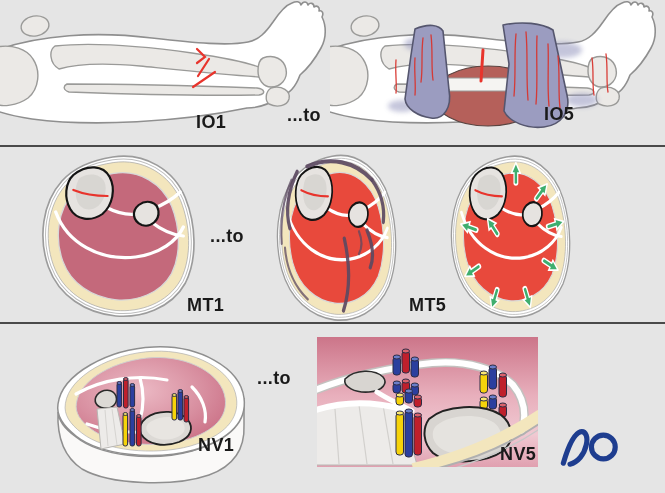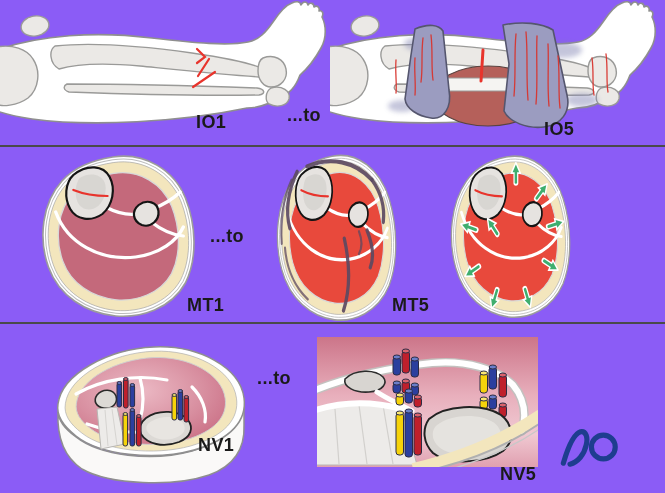--- a/index.html
+++ b/index.html
@@ -1,16 +1,16 @@
 <!DOCTYPE html>
 <html style="--muscle-rest: #c4697b; --muscle-injured: #e8493c; --fat: #f3e6bd; --bone: #ebe9e6; --fracture: #e8342c; --skin-flap: #9b9cc0; --wound-muscle: #b5605a; --hemorrhage: #5c4a62; --arrow-green: #3fae6e; --vessel-red: #bf202c; --vessel-blue: #2b3f9e; --nerve-yellow: #f6d30a; --muscle-pink-3d: #d98a9b; --logo-blue: #1e3d8f; --divider: #4a4a4a; --label-color: #1a1a1a;"><head>
 <meta charset="utf-8">
 <style>
   html,body{margin:0;padding:0;background:#fff;}
-  .page{position:relative;width:665px;height:493px;background:#8b5cf6;overflow:hidden;
+  .page{position:relative;width:665px;height:493px;background:#e5e5e5;overflow:hidden;
         font-family:"Liberation Sans",sans-serif;}
   .art{position:absolute;}
   .lbl{position:absolute;font-size:18px;font-weight:700;letter-spacing:.4px;
        color:var(--label-color,#1a1a1a);white-space:nowrap;}
   .divider{position:absolute;left:0;width:665px;height:2px;background:var(--divider,#4a4a4a);}
   .sr{position:absolute;width:1px;height:1px;overflow:hidden;clip:rect(0 0 0 0);}
   
   .skin{fill:#ffffff;stroke:#8f8f8f;stroke-width:1.6;stroke-linejoin:round;}
   .bone{fill:var(--bone,#ebe9e6);stroke:#9a9a98;stroke-width:1.4;}
   .frac{stroke:var(--fracture,#e8342c);fill:none;stroke-linecap:round;stroke-width:2.2;}
@@ -131,21 +131,21 @@
       <path class="streak" d="M 228,56 C 230,74 228,92 230,108"></path>
       <path class="streak" d="M 262,58 C 264,72 262,84 264,95"></path>
       <path class="streak" d="M 276,54 C 278,68 276,82 278,92"></path>
       <path class="streak" d="M 66,60 C 65,72 67,84 66,93"></path>
     </g>
     <path class="frac" style="stroke-width:3" d="M 153,50 L 151,81"></path>
   </svg>
 
   <span class="lbl" style="left:196px;top:112px">IO1</span>
   <span class="lbl" style="left:287px;top:105px">...to</span>
-  <span class="lbl" style="left:544px;top:119px">IO5</span>
+  <span class="lbl" style="left:544px;top:104px">IO5</span>
 
   <div class="divider" style="top:145px"></div>
 
   <svg class="art" style="left:36px;top:150px" width="166" height="170" viewBox="0 0 160 170" preserveAspectRatio="none">
     <use href="#xsec"></use>
   </svg>
 
   <svg class="art" style="left:272px;top:149px;--xsec-fill:var(--muscle-injured,#e8493c)" width="130" height="175" viewBox="0 0 160 170" preserveAspectRatio="none">
     <use href="#xsec"></use>
     <g>
@@ -170,21 +170,21 @@
       <use href="#parrow" x="-8" y="-12" width="16" height="24" transform="translate(100 146) rotate(160)"></use>
       <use href="#parrow" x="-8" y="-12" width="16" height="24" transform="translate(60 147) rotate(200)"></use>
       <use href="#parrow" x="-8" y="-12" width="16" height="24" transform="translate(33 120) rotate(240)"></use>
       <use href="#parrow" x="-8" y="-12" width="16" height="24" transform="translate(29 77) rotate(287)"></use>
       <use href="#parrow" x="-8" y="-12" width="16" height="24" transform="translate(58 77) rotate(322)"></use>
     </g>
   </svg>
 
   <span class="lbl" style="left:187px;top:295px">MT1</span>
   <span class="lbl" style="left:210px;top:226px">...to</span>
-  <span class="lbl" style="left:392px;top:295px">MT5</span>
+  <span class="lbl" style="left:409px;top:295px">MT5</span>
 
   <div class="divider" style="top:322px"></div>
 
   <svg class="art" style="left:42px;top:332px" width="218" height="156" viewBox="0 0 218 156">
     <path d="M 16,80 C 15,104 22,125 40,137 C 68,153 132,155 167,143 C 192,134 203,117 202,93 L 202,66
              C 200,92 182,110 150,119 C 110,130 58,124 34,105 C 22,96 17,89 16,80 Z" fill="#faf9f8" stroke="#8f8f8f" stroke-width="1.5"></path>
     <path d="M 16,72 C 20,42 66,17 112,15 C 156,13 198,35 202,66 C 205,88 190,107 152,118
              C 112,129 58,123 34,104 C 21,94 14,84 16,72 Z" fill="#fff" stroke="#8f8f8f" stroke-width="1.5"></path>
     <path d="M 16,72 C 20,42 66,17 112,15 C 156,13 198,35 202,66 C 205,88 190,107 152,118
              C 112,129 58,123 34,104 C 21,94 14,84 16,72 Z" transform="translate(108,68) scale(.92) translate(-108,-68)" fill="var(--fat,#f3e6bd)" stroke="#b3b3b3" stroke-width=".8"></path>
@@ -284,21 +284,21 @@
     </g>
     <g>
       <path d="M 96,132 C 140,122 185,104 224,78" stroke="var(--fat,#f3e6bd)" stroke-width="12" fill="none"></path>
       <path d="M 100,130 C 148,119 193,101 224,78" stroke="#b0b0b0" stroke-width="2" fill="none" transform="translate(2,6)"></path>
       <path d="M 100,130 C 148,119 193,101 224,78" stroke="#c8c8c8" stroke-width="1.4" fill="none" transform="translate(4,10)"></path>
     </g>
   </svg>
 
   <span class="lbl" style="left:198px;top:435px">NV1</span>
   <span class="lbl" style="left:257px;top:368px">...to</span>
-  <span class="lbl" style="left:500px;top:464px">NV5</span>
+  <span class="lbl" style="left:500px;top:444px">NV5</span>
 
   <div class="art" style="left:559px;top:427px;width:62px;height:40px" role="img" aria-label="AO">
     <svg width="62" height="40" viewBox="0 0 64 42">
       <path class="logo-stroke" d="M 4,38 C 9,21 15,7 22,5 C 28,4 30,11 28,19 C 26,29 19,37 11,39"></path>
       <circle class="logo-stroke" cx="46" cy="21" r="12.5"></circle>
     </svg>
     <span class="sr">AO</span>
   </div>
 
 </div>

